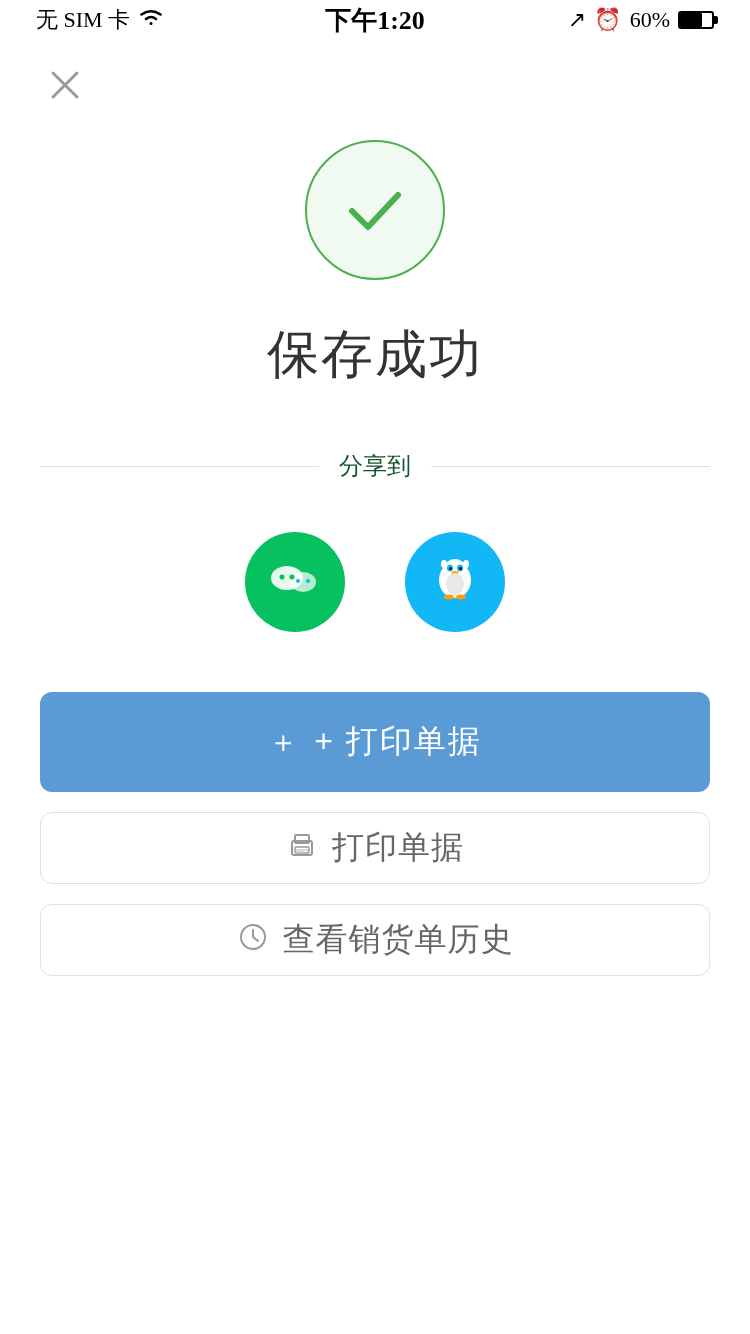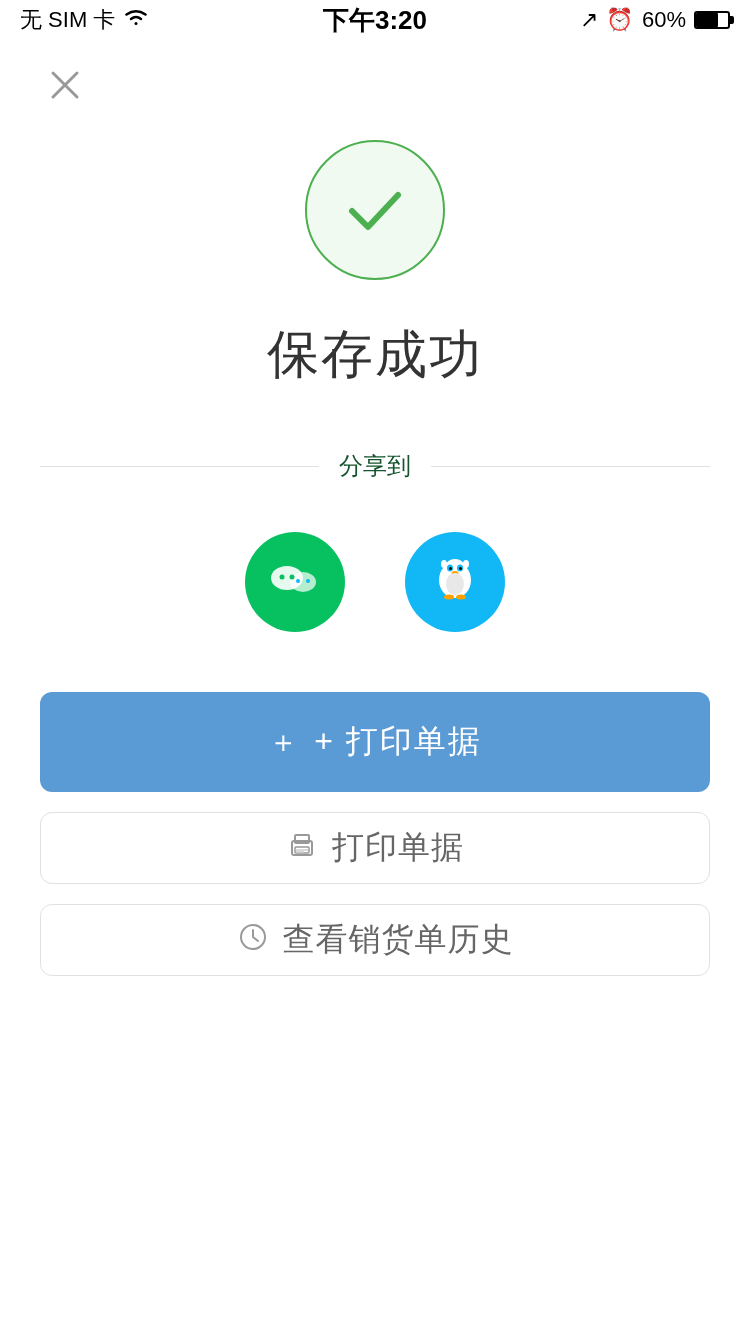--- a/index.html
+++ b/index.html
@@ -19,23 +19,24 @@
     }
 
     
     .status-bar {
       width: 100%;
       height: 40px;
       background: #ffffff;
       display: flex;
       align-items: center;
       justify-content: space-between;
-      padding: 0 20px;
+      padding: 0 36px;
       font-size: 24px;
       color: #000;
+      font-family: Liberation Serif, serif;
     }
 
     .status-left {
       display: flex;
       align-items: center;
       gap: 8px;
       font-size: 22px;
       font-weight: 500;
     }
 
@@ -238,21 +239,21 @@
   <div class="status-left">
     <span>无 SIM 卡</span>
     <span>
       <svg width="26" height="20" viewBox="0 0 26 20" fill="none">
         <path d="M13 16.5 L13 16.5" stroke="#000" stroke-width="3" stroke-linecap="round"></path>
         <path d="M8 12 Q13 8 18 12" stroke="#000" stroke-width="2.5" fill="none" stroke-linecap="round"></path>
         <path d="M3.5 7.5 Q13 1 22.5 7.5" stroke="#000" stroke-width="2.5" fill="none" stroke-linecap="round"></path>
       </svg>
     </span>
   </div>
-  <div class="status-center">下午3:20</div>
+  <div class="status-center">下午1:20</div>
   <div class="status-right">
     <span>↗</span>
     <span>⏰</span>
     <span>60%</span>
     <div class="battery-icon">
       <div class="battery-fill"></div>
     </div>
   </div>
 </div>
 

